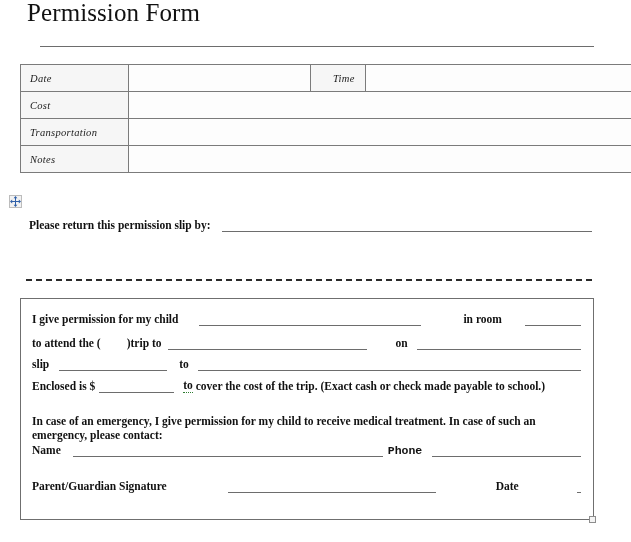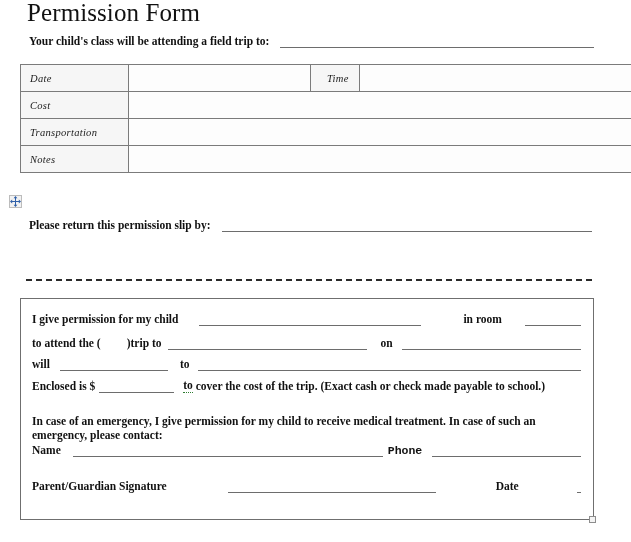--- a/index.html
+++ b/index.html
@@ -121,30 +121,29 @@
   }
 </style>
 </head>
 <body>
 
 <div class="page">
 
   <div class="title">Permission Form</div>
 
   <div class="intro-row">
-    <span class="ftext">Your child's class will be attending a field trip to:</span>
     <span class="rule intro-rule"></span>
   </div>
 
   <table class="tbl">
     <tbody>
         <tr>
       <td class="lbl" style="width:98px">Date</td>
       <td style="width:172px"></td>
-      <td class="lbl" style="width:32px;padding-left:16px">Time</td>
+      <td class="lbl" style="width:32px;padding-left:22px">Time</td>
       <td style="width:267px"></td>
     </tr>
     <tr>
       <td class="lbl">Cost</td>
       <td colspan="3"></td>
     </tr>
     <tr>
       <td class="lbl">Transportation</td>
       <td colspan="3"></td>
     </tr>
@@ -184,26 +183,26 @@
     <span class="fline" style="width:222px;margin-left:8px;"></span>
     <span class="ftext" style="margin-left:29px;">in room</span>
     <span class="fline" style="flex:1;margin-left:10px;"></span>
   </div>
 
   <div class="frow" style="left:32px;top:337px;width:549px;">
     <span class="ftext">to attend the (</span>
     <span class="fline" style="width:26px;border-bottom:none;"></span>
     <span class="ftext">)trip to</span>
     <span class="fline" style="width:199px;margin-left:7px;"></span>
-    <span class="ftext" style="margin-left:13px;">on</span>
+    <span class="ftext" style="margin-left:28px;">on</span>
     <span class="fline" style="flex:1;margin-left:9px;"></span>
   </div>
 
   <div class="frow" style="left:32px;top:358px;width:549px;">
-    <span class="ftext">will</span>
+    <span class="ftext">slip</span>
     <span class="fline" style="width:108px;margin-left:10px;"></span>
     <span class="ftext" style="margin-left:12px;">to</span>
     <span class="fline" style="flex:1;margin-left:9px;"></span>
   </div>
 
   <div class="frow" style="left:32px;top:379px;width:549px;">
     <span class="ftext">Enclosed is $</span>
     <span class="fline" style="width:75px;margin-left:4px;"></span>
     <span class="ftext gram" style="margin-left:9px;">to</span>
     <span class="ftext"> cover the cost of the trip. (Exact cash or check made payable to school.)</span>

